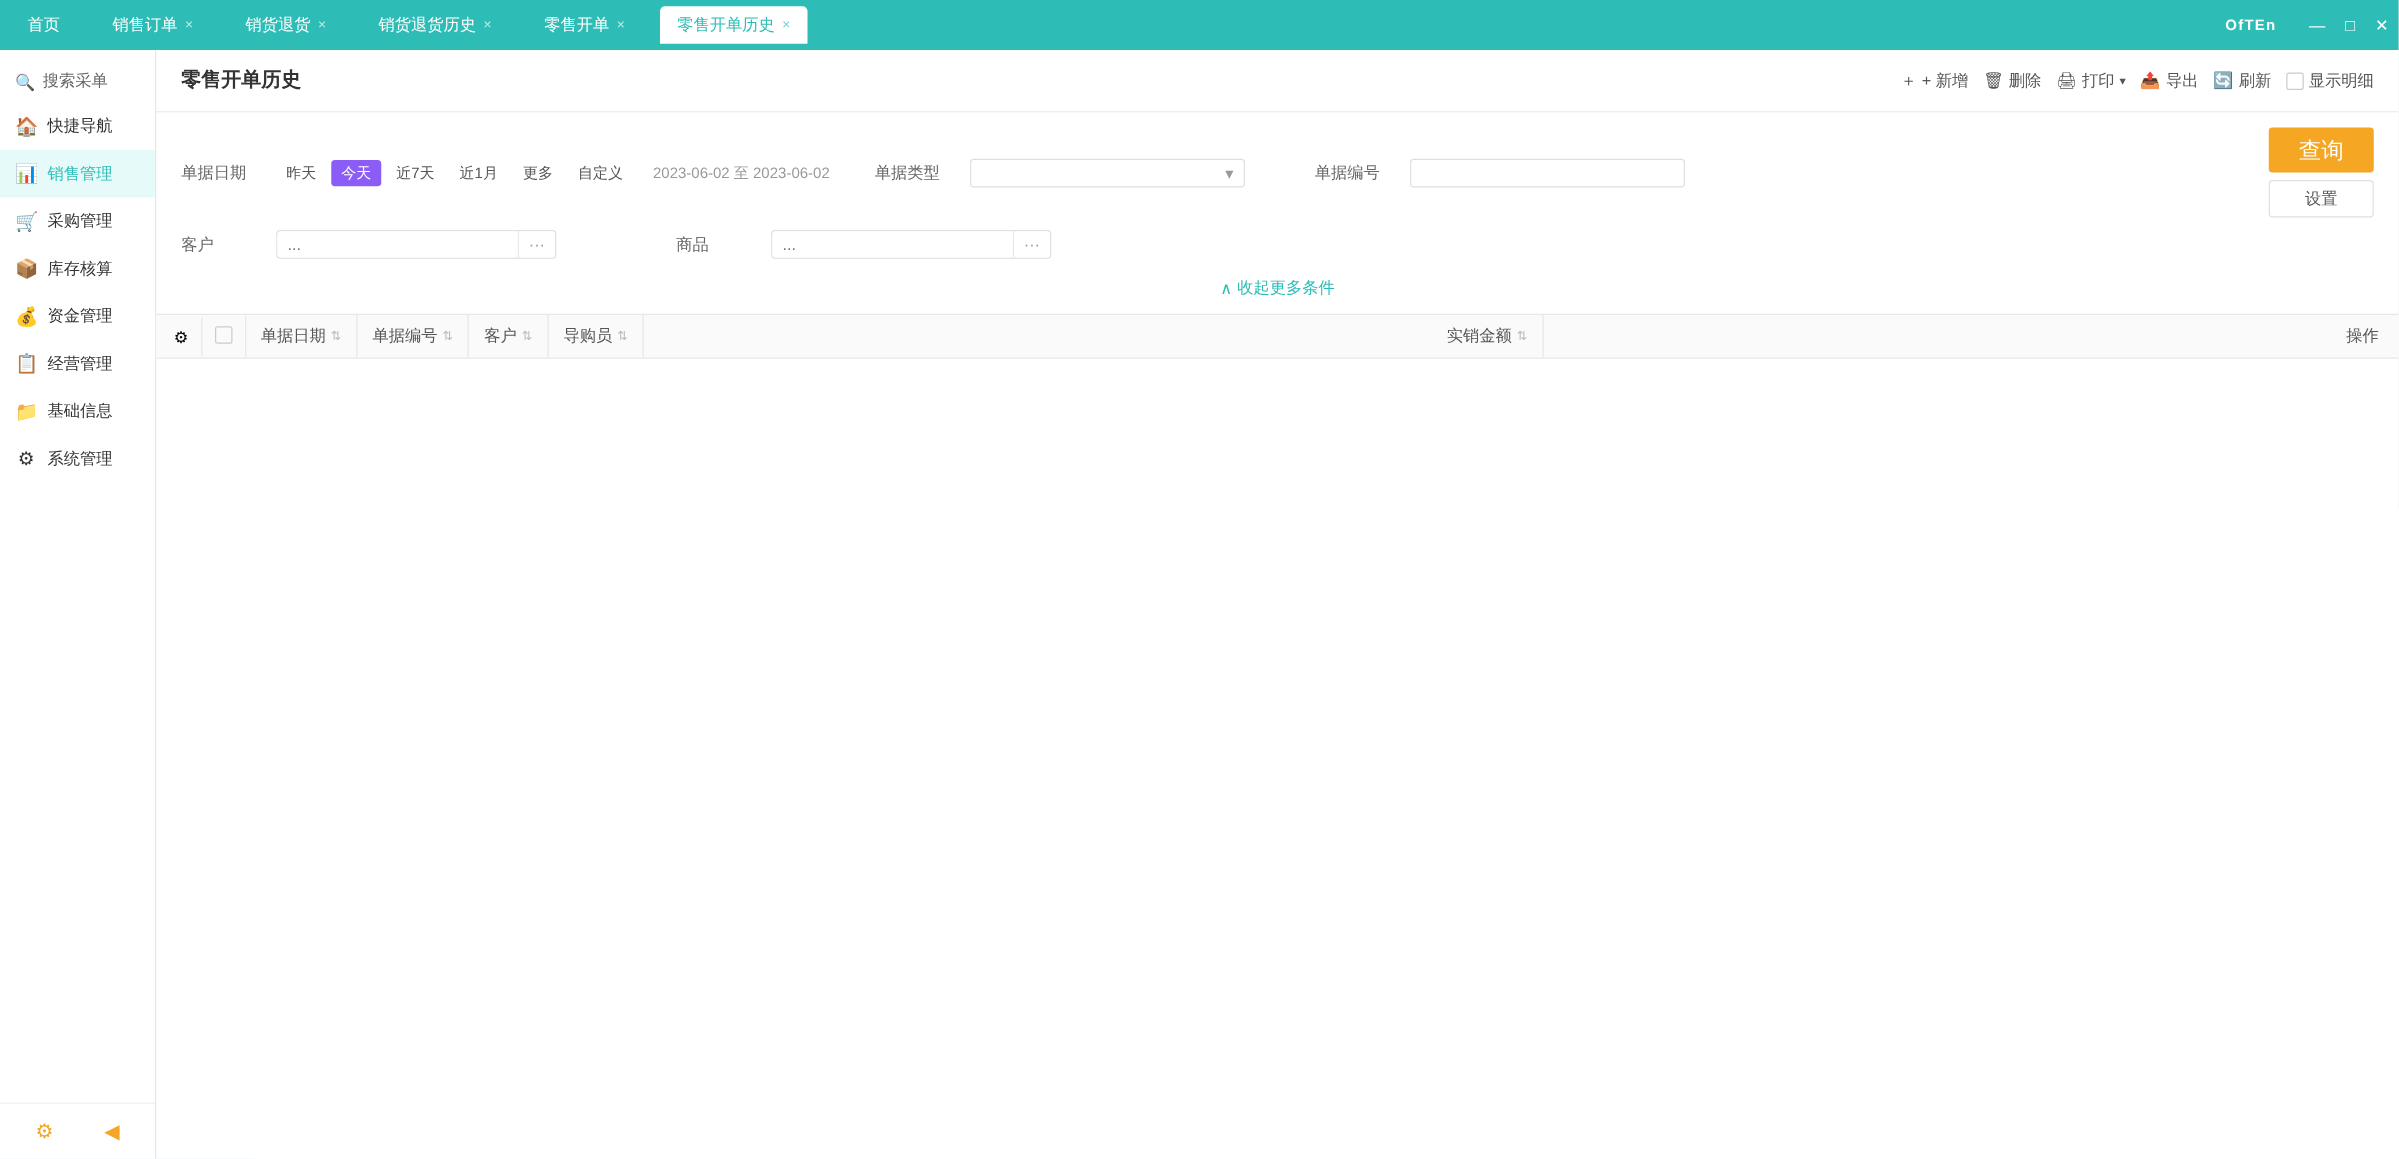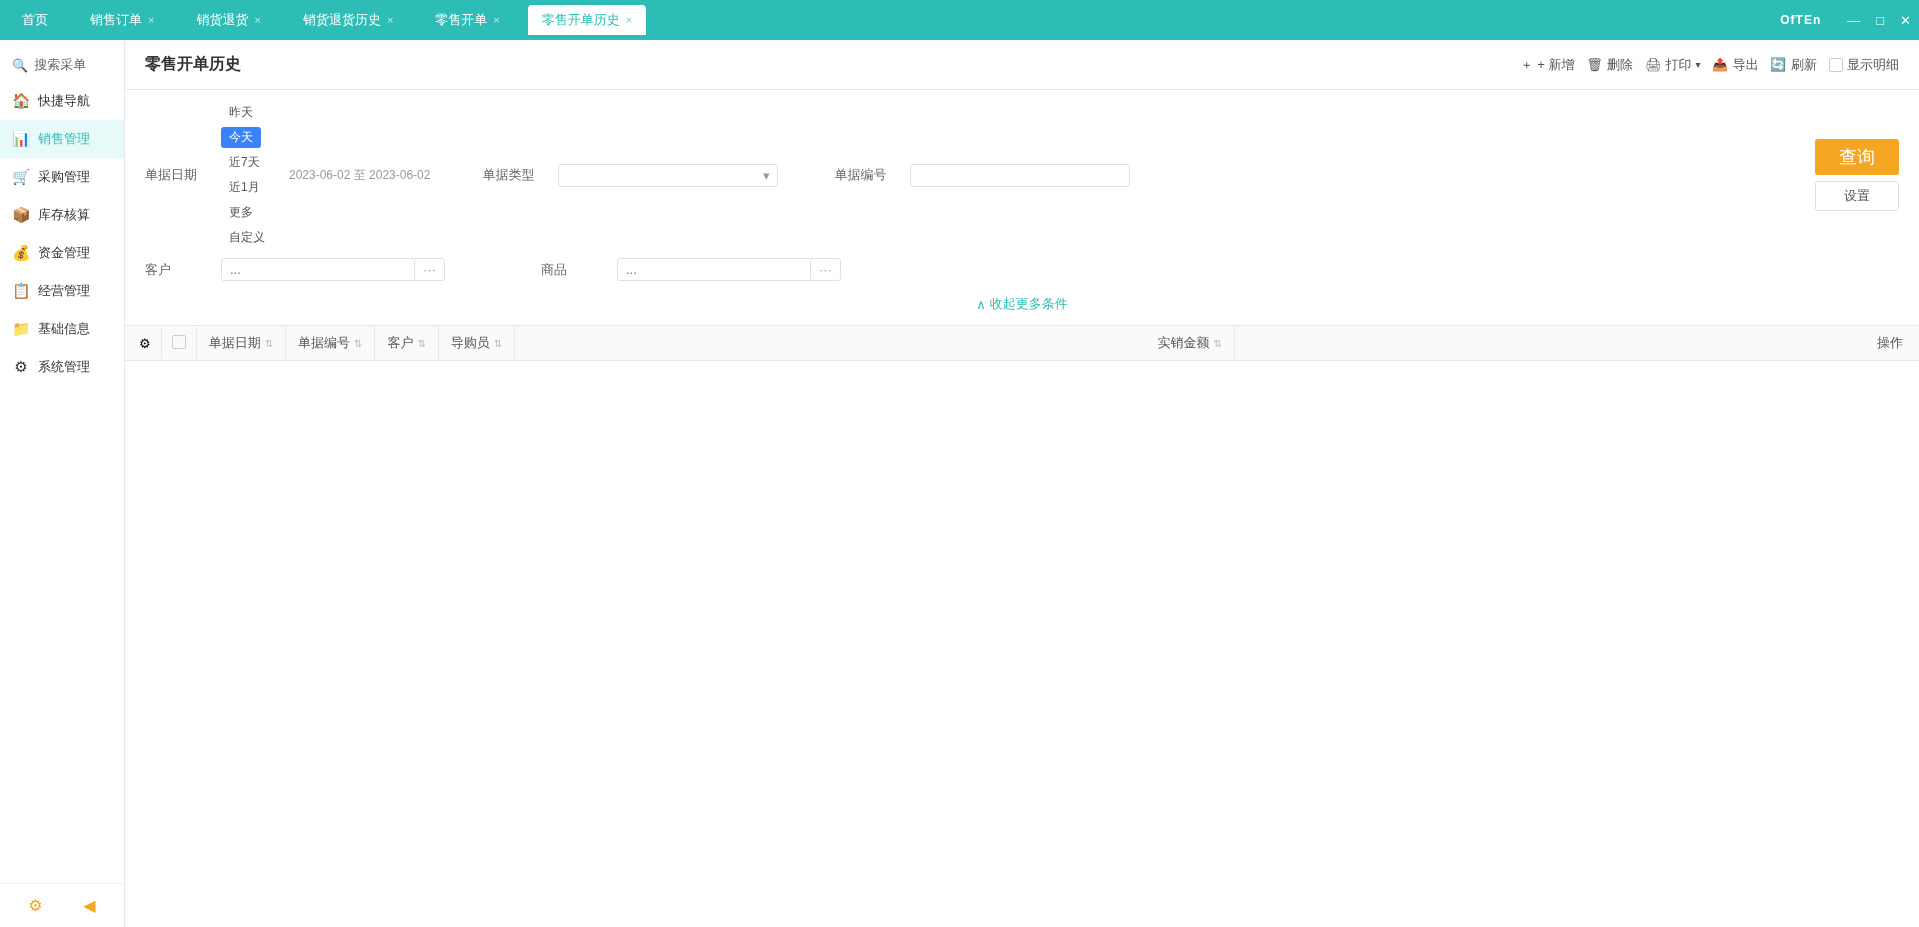--- a/index.html
+++ b/index.html
@@ -90,26 +90,26 @@
     }
 
     
     .filter-area {
       background: #fff;
       padding: 12px 20px 4px 20px;
       border-bottom: 1px solid #e8e8e8;
     }
     .filter-row { display: flex; align-items: center; gap: 16px; margin-bottom: 10px; flex-wrap: wrap; }
     .filter-label { color: #666; white-space: nowrap; min-width: 60px; }
-    .filter-date-btns { display: flex; align-items: flex-start; gap: 4px; flex-direction: column; }
+    .filter-date-btns { display: flex; align-items: center; gap: 4px; }
     .date-btn {
       padding: 2px 8px; border-radius: 3px; cursor: pointer; font-size: 12px; color: #555;
     }
     .date-btn.active-date {
-      background: #3b82f6; color: #fff; border-radius: 3px; padding: 2px 8px;
+      background: #8b5cf6; color: #fff; border-radius: 3px; padding: 2px 8px;
     }
     .filter-date-range { color: #999; font-size: 12px; }
     .filter-select {
       display: flex; align-items: center;
       border: 1px solid #e0e0e0; border-radius: 3px;
       padding: 3px 8px; min-width: 200px; cursor: pointer;
       color: #666; background: #fff;
     }
     .filter-select .arrow { margin-left: auto; color: #999; }
     .filter-input {
@@ -315,21 +315,21 @@
         <div class="filter-date-btns" id="date-btns">
             <span class="date-btn">昨天</span>
             <span class="date-btn active-date">今天</span>
             <span class="date-btn">近7天</span>
             <span class="date-btn">近1月</span>
             <span class="date-btn">更多</span>
             <span class="date-btn">自定义</span>
           </div>
         <span class="filter-date-range">2023-06-02 至 2023-06-02</span>
 
-        <span class="filter-label" style="margin-left:36px;">单据类型</span>
+        <span class="filter-label" style="margin-left:20px;">单据类型</span>
         <div class="filter-select" style="min-width:220px;">
           <span style="flex:1;"></span>
           <span class="arrow">▾</span>
         </div>
 
         <span class="filter-label" style="margin-left:40px;">单据编号</span>
         <input class="filter-input" type="text" style="min-width: 220px;">
 
         <div class="query-set-group">
           <button class="query-btn">查询</button>

